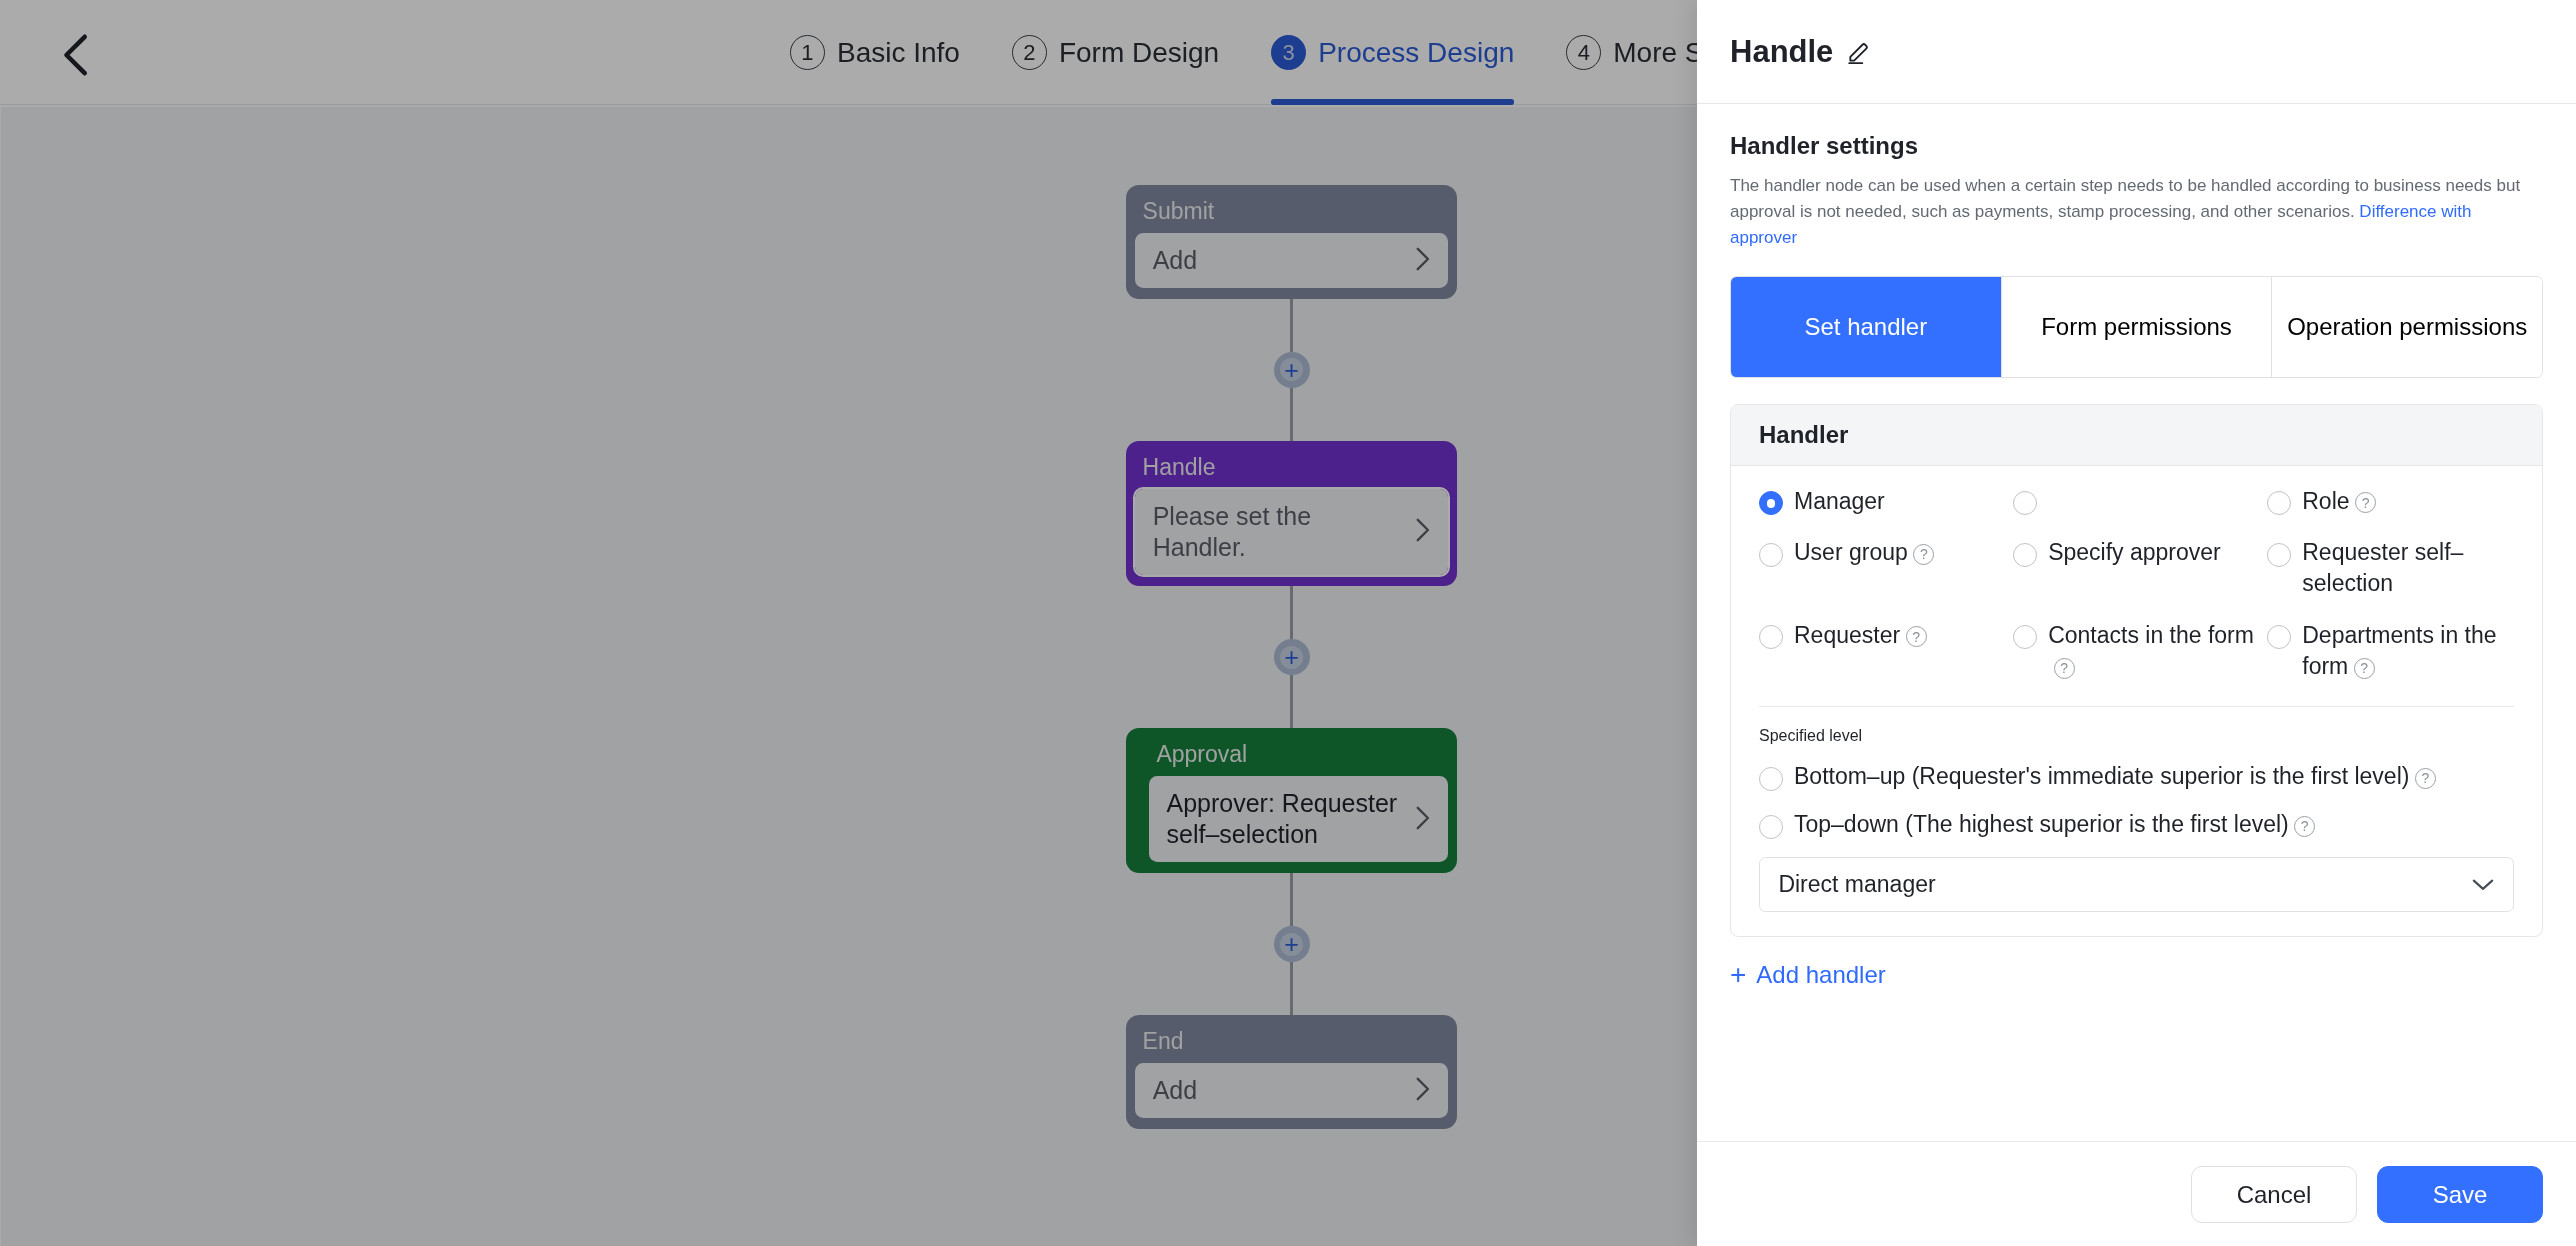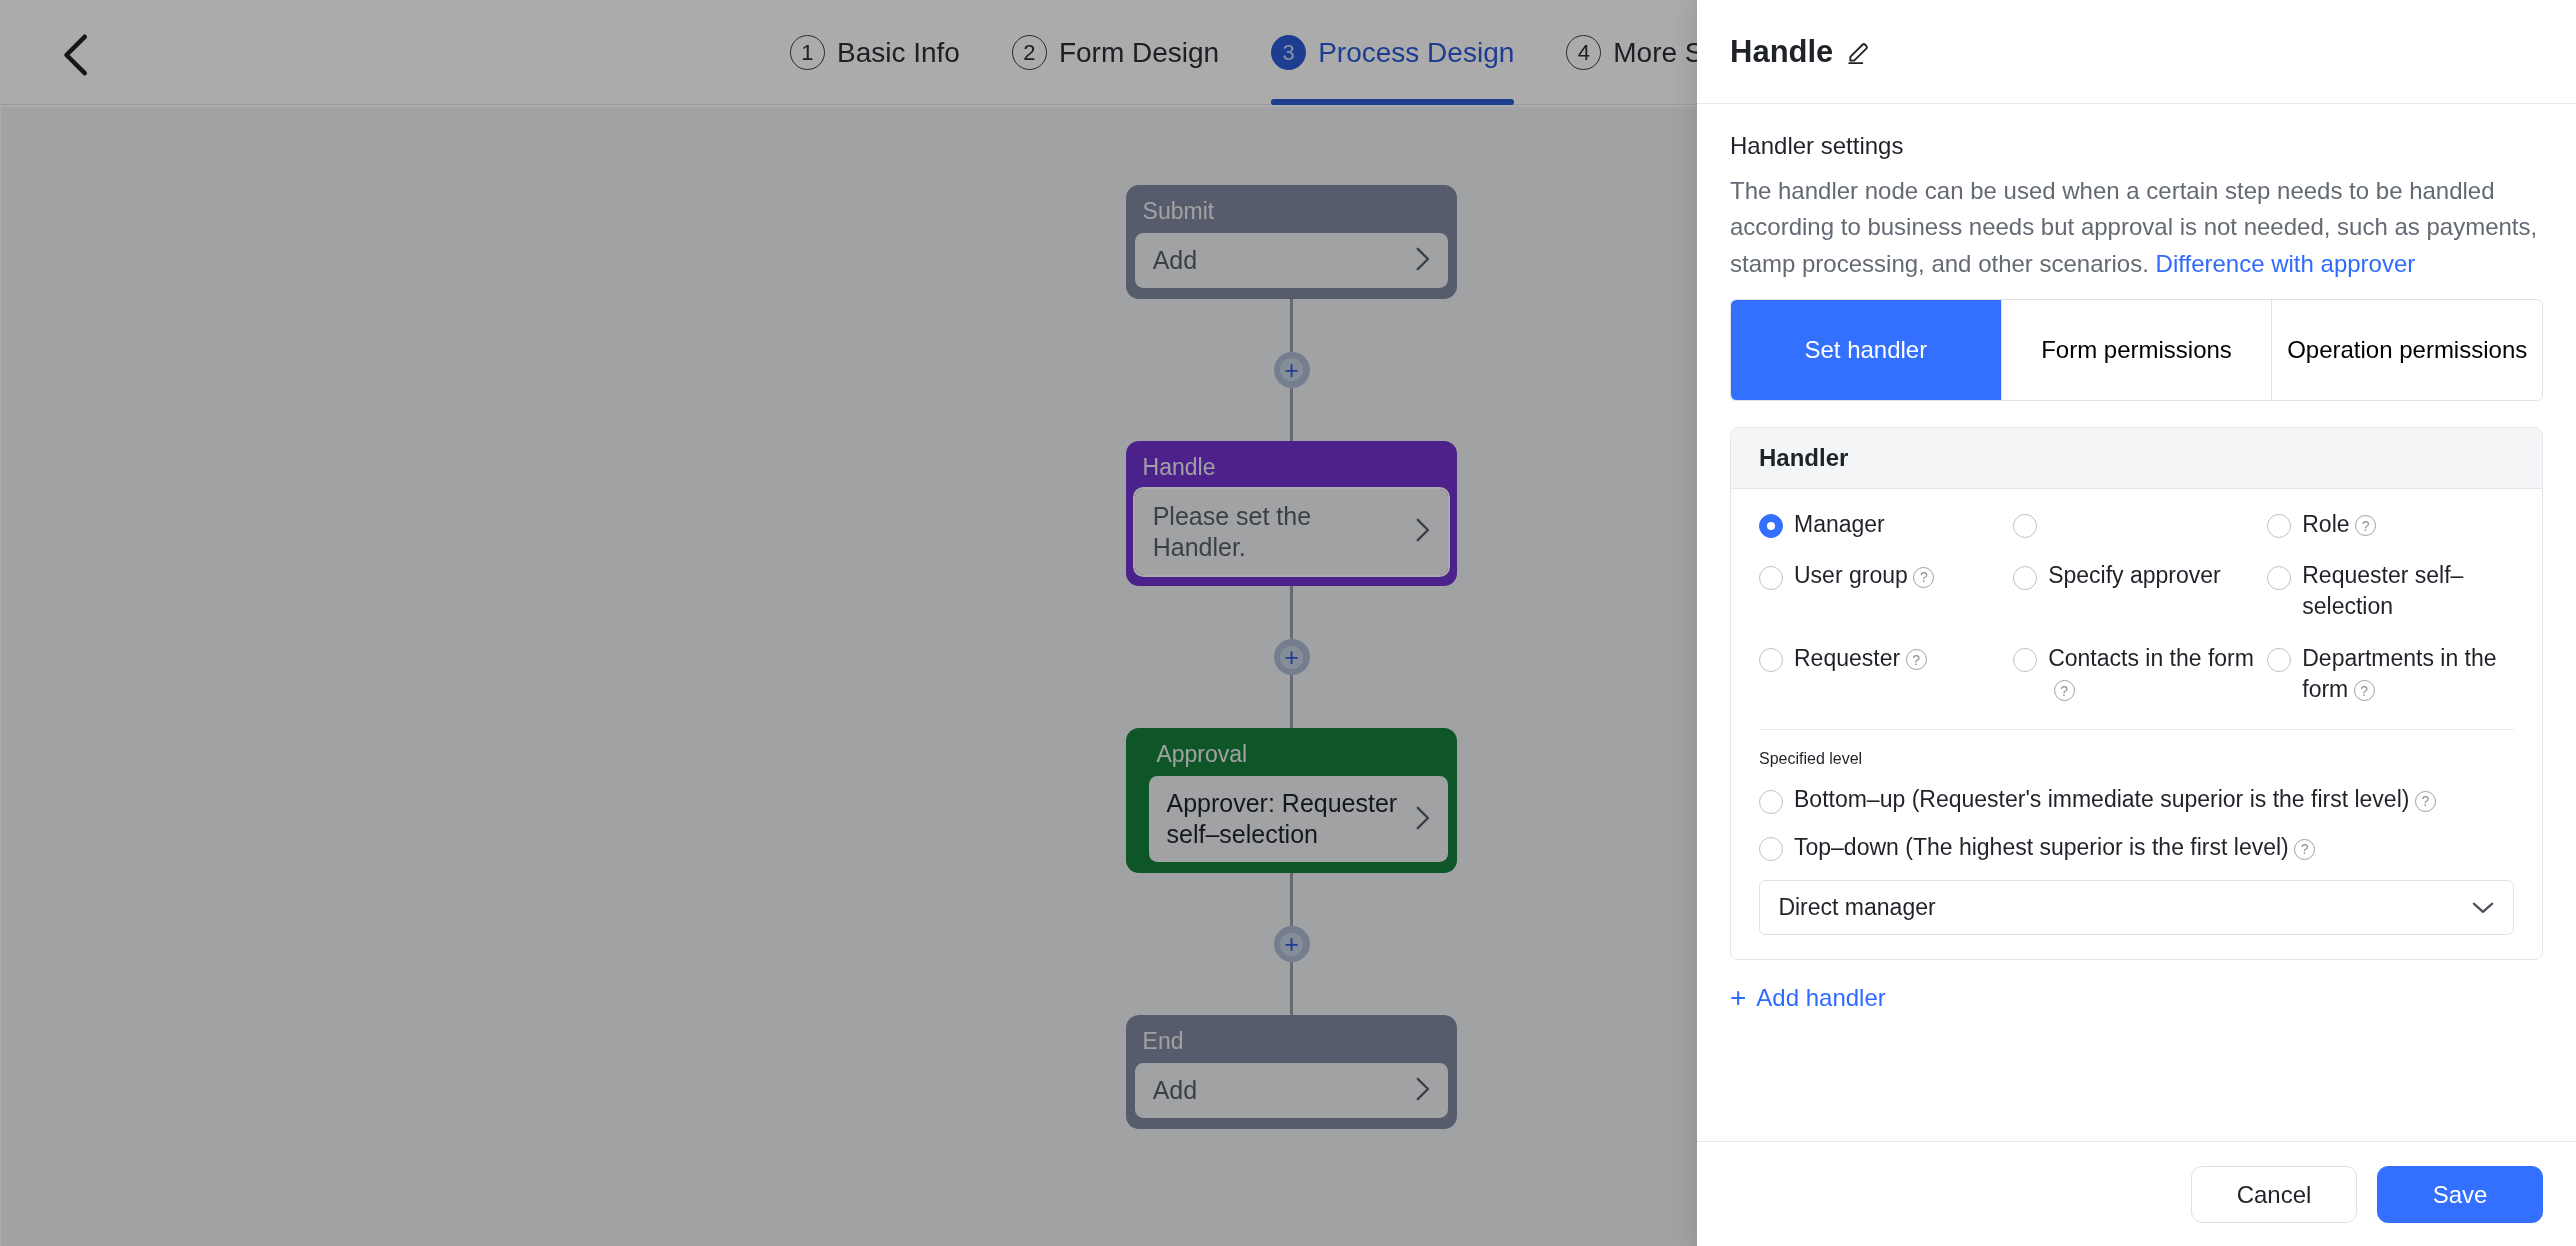--- a/index.html
+++ b/index.html
@@ -151,26 +151,26 @@
   }
   #drawer-title { font-size: 31px; font-weight: 700; color: #1f2329; }
   #edit-icon { cursor: pointer; display: flex; align-items: center; }
 
   #drawer-body {
     flex: 1 1 auto;
     padding: 28px 33px 0 33px;
     overflow: hidden;
   }
   .section-title {
-    font-size: 24px; font-weight: 400; color: #1f2329;
+    font-size: 24px; font-weight: 700; color: #1f2329;
     margin-bottom: 13px;
   }
   .section-desc {
-    font-size: 24px; color: #646a73; line-height: 1.52;
-    margin-bottom: 17px;
+    font-size: 17px; color: #646a73; line-height: 1.52;
+    margin-bottom: 26px;
   }
   .link-inline { color: #2f6bff; cursor: pointer; }
 
   
   #seg-tabs {
     display: flex;
     border: 1.8px solid #dfe1e5;
     border-radius: 6.4px;
     overflow: hidden;
     height: 102px;

